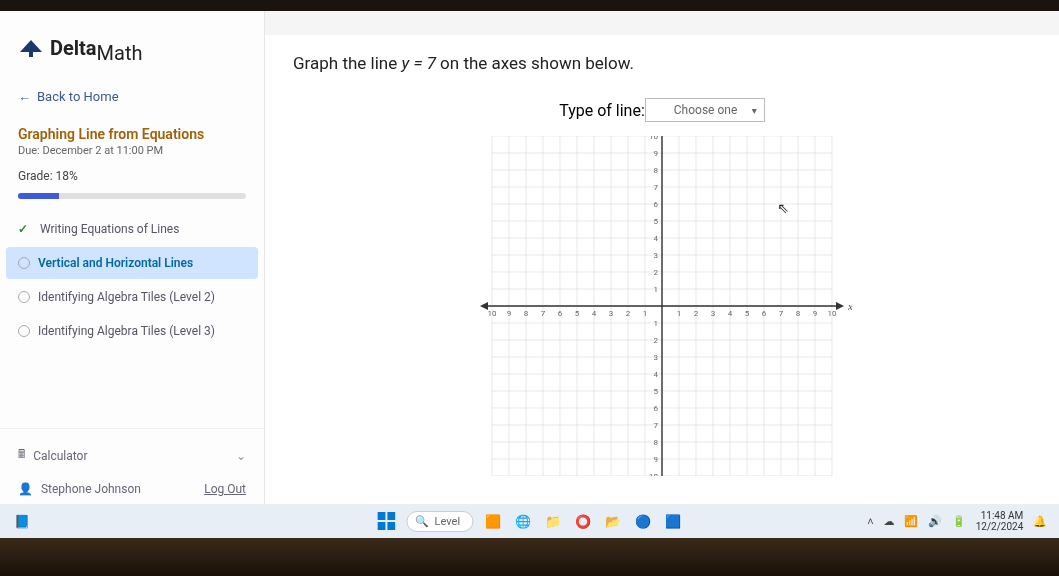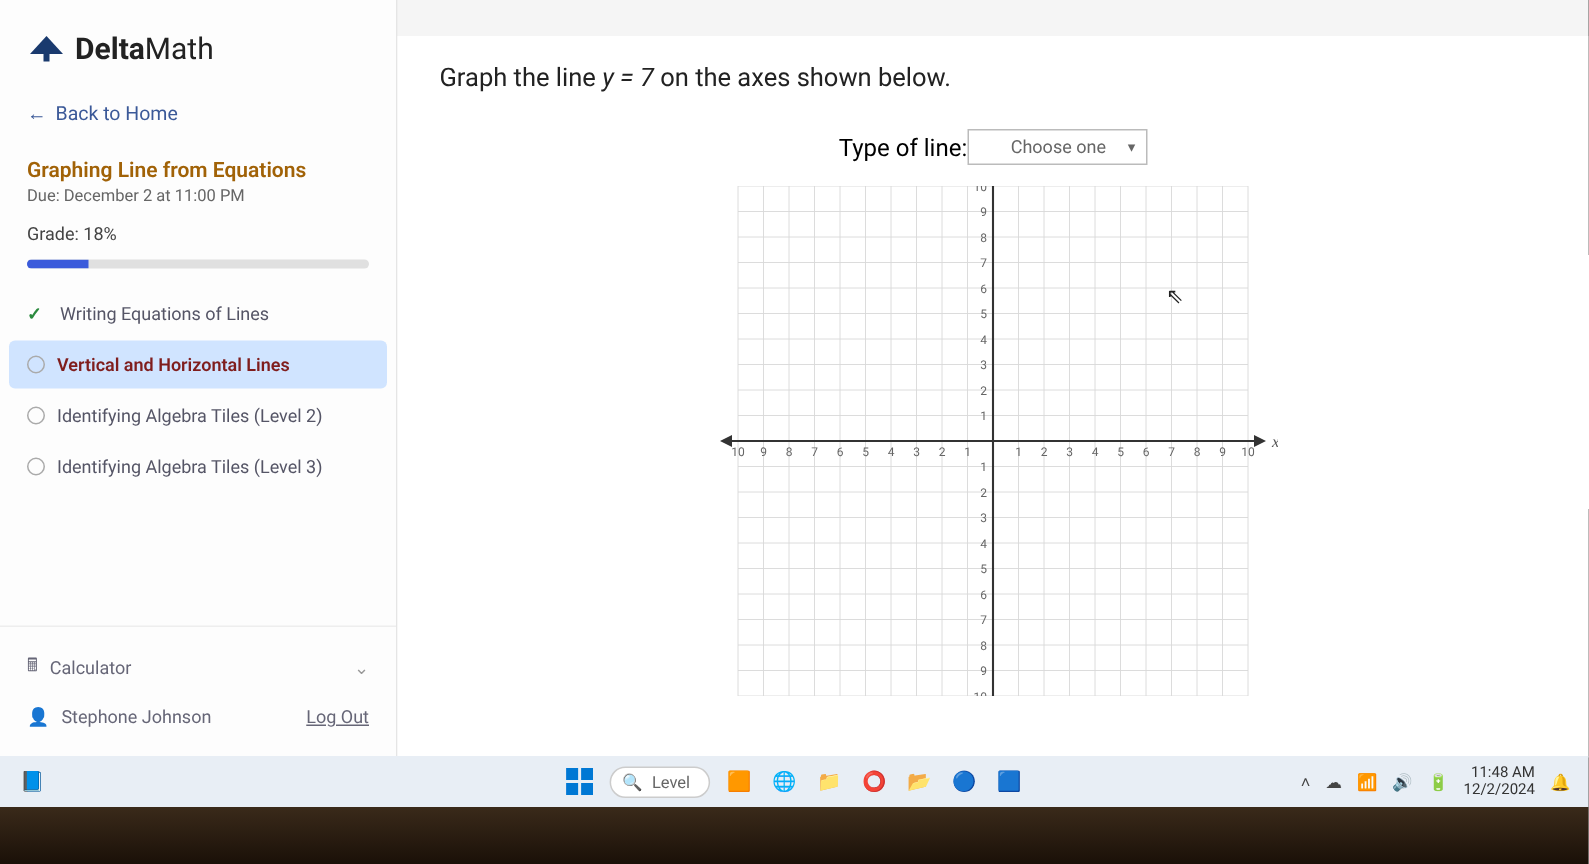--- a/index.html
+++ b/index.html
@@ -1,34 +1,34 @@
 <!DOCTYPE html>
 <html><head>
 <meta charset="utf-8">
 <style>
 * { margin: 0; padding: 0; box-sizing: border-box; font-family: -apple-system, BlinkMacSystemFont, "Segoe UI", Roboto, sans-serif; }
 body { width: 1059px; height: 576px; background: #1a1410; overflow: hidden; position: relative; }
-.screen { position: absolute; top: 0; left: 0; width: 1059px; height: 505px; background: #f5f5f5; display: flex; }
+.screen { position: absolute; top: 11px; left: 0; width: 1059px; height: 505px; background: #f5f5f5; display: flex; }
 .sidebar { width: 265px; background: #fdfdfd; border-right: 1px solid #e5e5e5; padding: 12px 0; display: flex; flex-direction: column; }
 .logo { display: flex; align-items: center; padding: 8px 18px 14px; font-size: 20px; color: #222; }
 .logo-icon { width: 26px; height: 20px; margin-right: 6px; position: relative; }
 .logo-icon svg { width: 100%; height: 100%; }
 .logo .bold { font-weight: 700; }
-.logo .thin { font-weight: 400; }
+.logo .thin { font-weight: 400; margin-top: 10px; }
 .back-link { padding: 10px 18px; color: #3b5998; font-size: 13px; cursor: pointer; display: flex; align-items: center; gap: 6px; }
 .section-header { padding: 12px 18px 2px; }
 .section-title { font-size: 14px; font-weight: 600; color: #a16207; }
 .due-text { font-size: 11px; color: #666; margin-top: 2px; }
 .grade-row { padding: 10px 18px 6px; font-size: 12px; color: #444; }
 .progress { height: 6px; background: #e0e0e0; margin: 4px 18px 10px; border-radius: 3px; overflow: hidden; }
 .progress-fill { height: 100%; background: #3b5bdb; width: 18%; }
 .lesson-list { flex: 1; overflow-y: auto; padding: 4px 6px; }
 .lesson-item { padding: 9px 12px; font-size: 12px; color: #556; border-radius: 4px; display: flex; align-items: center; gap: 8px; cursor: pointer; margin-bottom: 2px; }
 .lesson-item.done .check { color: #2b8a3e; font-weight: bold; }
-.lesson-item.active { background: #d0e4ff; color: #7f1d1d; font-weight: 600; }
+.lesson-item.active { background: #d0e4ff; color: #0369a1; font-weight: 600; }
 .lesson-item .circle { width: 12px; height: 12px; border: 1.5px solid #aaa; border-radius: 50%; flex-shrink: 0; }
 .lesson-item .check { width: 14px; flex-shrink: 0; }
 .sidebar-footer { padding: 8px 18px 0; border-top: 1px solid #eee; }
 .tool-row { display: flex; align-items: center; gap: 8px; padding: 8px 0; font-size: 12px; color: #667; cursor: pointer; }
 .tool-row .chev { margin-left: auto; color: #999; }
 .user-row { display: flex; align-items: center; gap: 8px; padding: 8px 0; font-size: 12px; color: #667; }
 .logout { margin-left: auto; cursor: pointer; text-decoration: underline; }
 .main { flex: 1; background: #fff; padding: 18px 28px; position: relative; margin-top: 24px; }
 .question { font-size: 17px; color: #222; font-family: Georgia, serif; }
 .question .math { font-style: italic; }

